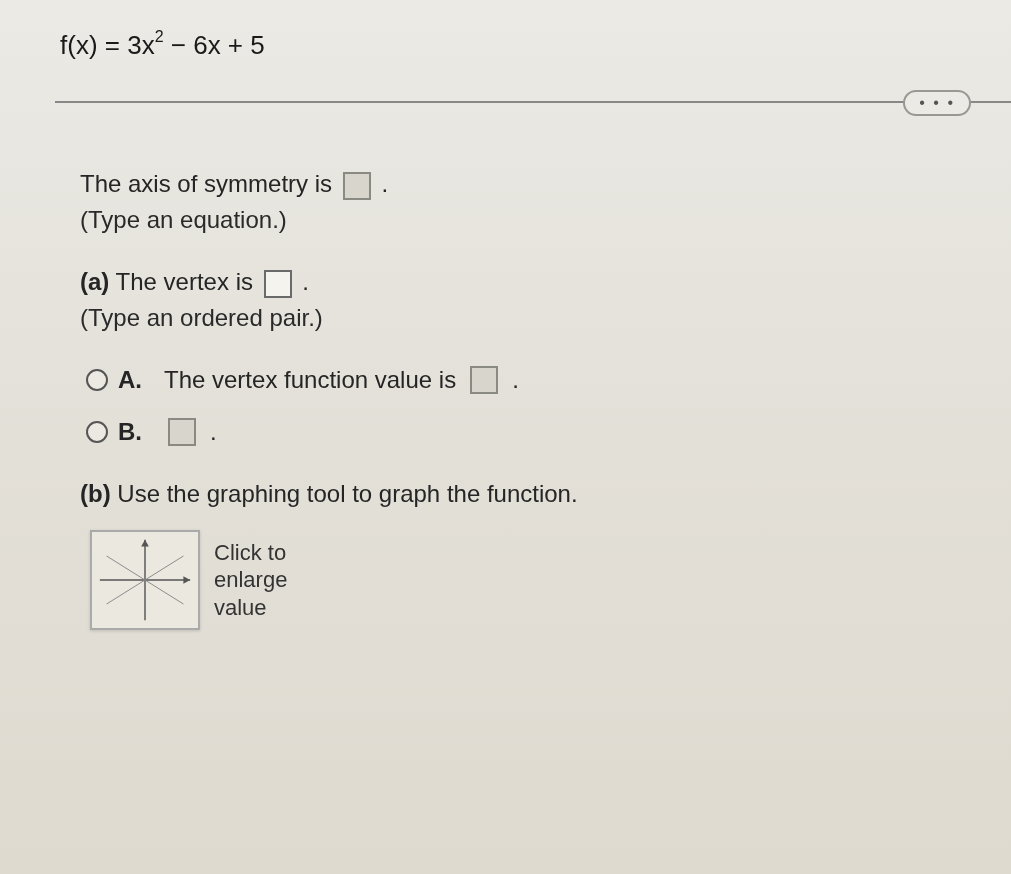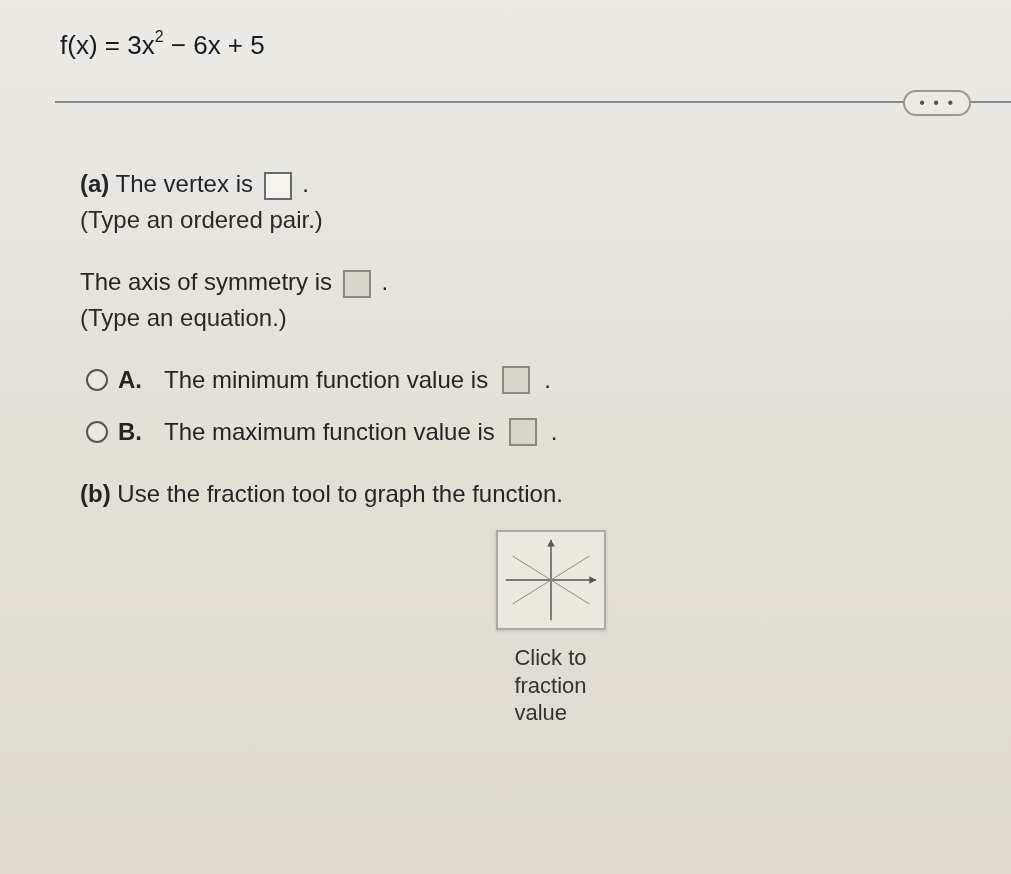--- a/index.html
+++ b/index.html
@@ -108,21 +108,20 @@
       margin-right: 8px;
       min-width: 28px;
       display: inline-block;
     }
     .graph-tool {
       display: flex;
       align-items: center;
       gap: 14px;
       margin-top: 18px;
       margin-left: 10px;
-      flex-direction: column;
     }
     .graph-thumb {
       width: 110px;
       height: 100px;
       border: 2px solid #aaa;
       background: #eae8df;
       position: relative;
       cursor: pointer;
       box-shadow: 0 1px 3px rgba(0,0,0,0.15);
     }
@@ -161,66 +160,65 @@
   <div class="divider-wrap">
     <hr class="divider">
     <div class="ellipsis-pill">
       <span>• • •</span>
     </div>
   </div>
 
   <div class="content">
 
     <div class="block">
+      <span>The axis of symmetry is </span>
+      <span class="input-box filled"></span> .
+      <div class="hint">(Type an equation.)</div>
+    </div>
+
+    <div class="block">
       <span class="part-label">(a)</span><span> The vertex is </span>
       <span class="input-box"></span> .
       <div class="hint">(Type an ordered pair.)</div>
     </div>
 
     <div class="block">
-      <span>The axis of symmetry is </span>
-      <span class="input-box filled"></span> .
-      <div class="hint">(Type an equation.)</div>
-    </div>
-
-    <div class="block">
 
       <div class="radio-row">
         <div class="radio-circle"></div>
         <span class="radio-letter">A.</span>
-        <span class="radio-label">The minimum function value is </span>
+        <span class="radio-label">The vertex function value is </span>
         <span class="input-box filled"></span>
         <span>.</span>
       </div>
 
       <div class="radio-row">
         <div class="radio-circle"></div>
         <span class="radio-letter">B.</span>
-        <span class="radio-label">The maximum function value is </span>
         <span class="input-box filled"></span>
         <span>.</span>
       </div>
     </div>
 
     <div class="block">
-      <span class="part-label">(b)</span><span> Use the fraction tool to graph the function.</span>
+      <span class="part-label">(b)</span><span> Use the graphing tool to graph the function.</span>
 
       <div class="graph-tool">
         <div class="graph-thumb">
           <svg viewBox="0 0 110 100">
             <line x1="8" y1="50" x2="102" y2="50" stroke="#555" stroke-width="1.5"></line>
             <line x1="55" y1="8" x2="55" y2="92" stroke="#555" stroke-width="1.5"></line>
             <polygon points="102,50 95,46 95,54" fill="#555"></polygon>
             <polygon points="55,8 51,15 59,15" fill="#555"></polygon>
             <line x1="15" y1="25" x2="95" y2="75" stroke="#888" stroke-width="1"></line>
             <line x1="15" y1="75" x2="95" y2="25" stroke="#888" stroke-width="1"></line>
           </svg>
         </div>
         <div class="graph-caption">
           <div>Click to</div>
-          <div>fraction</div>
+          <div>enlarge</div>
           <div>value</div>
         </div>
       </div>
     </div>
 
   </div>
 </div>
 
 </body></html>

